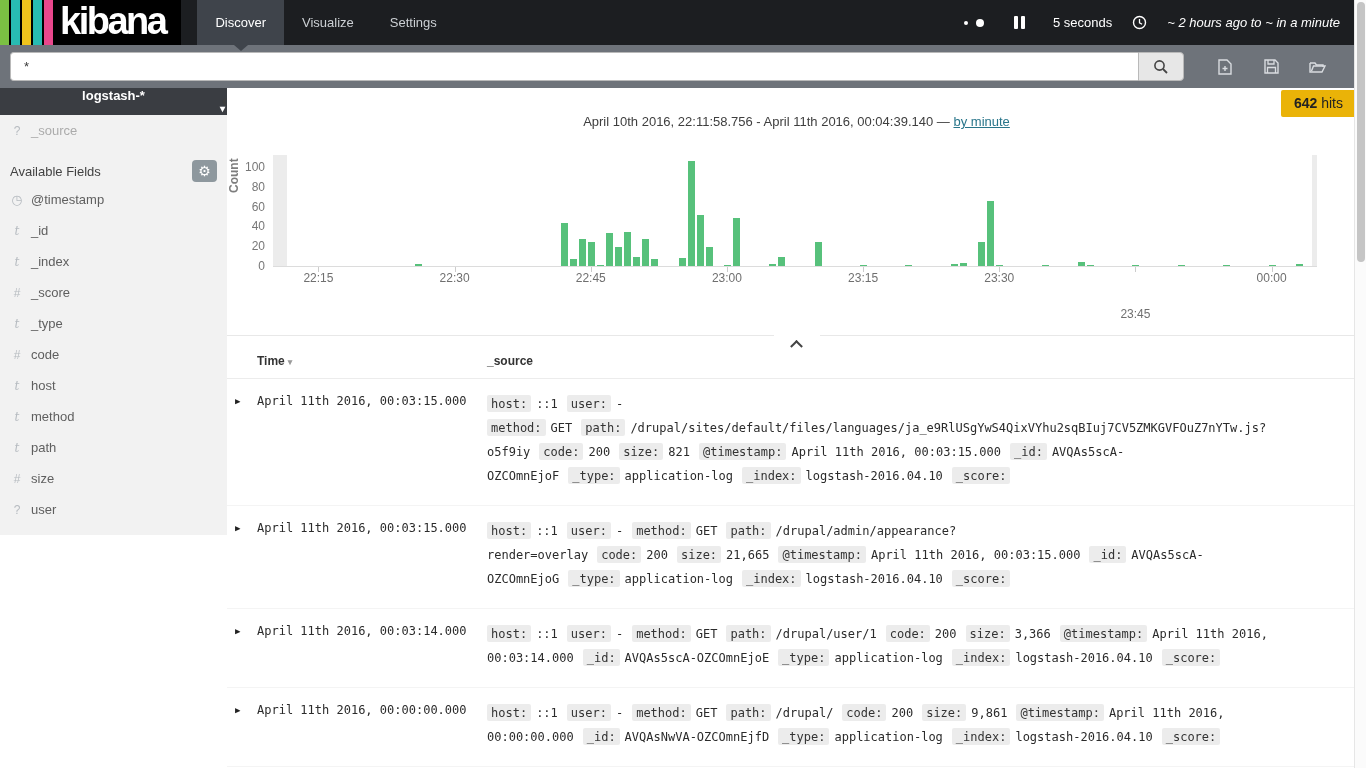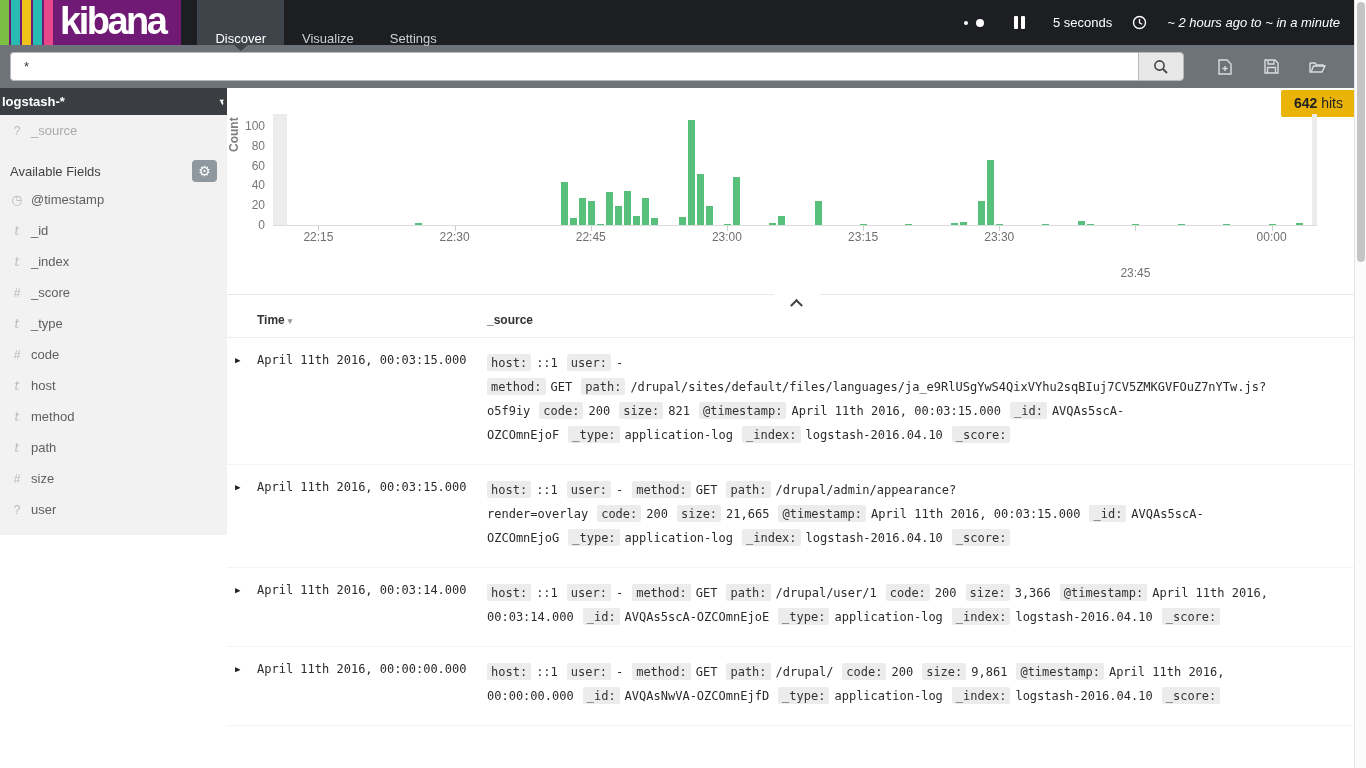--- a/index.html
+++ b/index.html
@@ -4,26 +4,26 @@
 <style>
   * { box-sizing:border-box; }
   html,body { margin:0; padding:0; }
   body {
     width:1366px; height:768px; overflow:hidden;
     font-family:"Liberation Sans",sans-serif; background:#fff;
     -webkit-font-smoothing:antialiased;
   }
   
   .nav { height:45px; background:#1c1e21; display:flex; align-items:stretch; position:relative; z-index:5; }
-  .logo { display:flex; align-items:stretch; background:#701a75; padding:0 16px 0 0; }
+  .logo { display:flex; align-items:stretch; background:#000000; padding:0 16px 0 0; }
   .stripes { display:flex; padding:0; }
   .stripe { width:9px; margin-right:2px; }
   .logo-text { color:#fff; font-weight:bold; font-size:38px; line-height:42px; letter-spacing:-2.5px; margin-left:5px; }
   .nav-tabs { display:flex; margin-left:16px; }
-  .nav-tab { padding:16px 18px; line-height:45px; font-size:13px; color:#ccd0d4; position:relative; cursor:pointer; }
+  .nav-tab { padding:0 18px; line-height:45px; font-size:13px; color:#ccd0d4; position:relative; cursor:pointer; }
   .nav-tab.active { background:#3f444b; color:#fff; }
   .nav-tab.active::after { content:""; position:absolute; top:45px; left:50%; margin-left:-7px;
      border:7px solid transparent; border-top:6px solid #3f444b; border-bottom:0; }
   .nav-right { margin-left:auto; display:flex; align-items:center; padding-right:26px; color:#fff; font-size:13px; }
   .dot-s { width:4px; height:4px; border-radius:50%; background:#fff; }
   .dot-b { width:8px; height:8px; border-radius:50%; background:#fff; margin-left:8px; }
   .pause { display:flex; gap:3px; margin-left:30px; }
   .pause span { width:4px; height:13px; background:#fff; border-radius:1px; }
   .refresh-int { margin-left:28px; }
   .nav-clock { margin-left:20px; display:flex; }
@@ -35,21 +35,21 @@
      font-size:13px; color:#3a3a3a; outline:none; }
   .search-btn { width:46px; background:#e7e7e7; border:1px solid #b9b9b9; border-radius:0 4px 4px 0;
      display:flex; align-items:center; justify-content:center; cursor:pointer; }
   .tb-icons { display:flex; align-items:center; margin-left:18px; margin-right:16px; }
   .tb-icon { width:46px; display:flex; justify-content:center; cursor:pointer; }
   
   .main { display:flex; height:680px; }
   aside { width:227px; flex:none; }
   .sidebar-bg { background:#f2f2f2; padding-bottom:10px; }
   .index-header { background:#3a3d42; color:#fff; font-weight:bold; font-size:13px; height:27px;
-     display:flex; align-items:center; padding:0 2px; cursor:pointer; }
+     display:flex; align-items:center; padding:0 2px; cursor:pointer;flex-direction:column; }
   .index-caret { margin-left:auto; font-size:10px; color:#fff; }
   .side-h { font-size:13px; color:#424242; padding:15px 10px 6px; }
   .avail-row { display:flex; align-items:center; padding:14px 10px 2px; }
   .avail-row .side-h { padding:0; }
   .gear-btn { margin-left:auto; width:25px; height:22px; background:#8e989e; border-radius:4px; color:#fff;
      display:flex; align-items:center; justify-content:center; font-size:14px; cursor:pointer;
      font-family:"DejaVu Sans",sans-serif; }
   .field-item { display:flex; align-items:center; padding:8px 10px; font-size:13px; color:#5f5f5f; cursor:pointer; }
   .field-item.dim { color:#ababab; }
   .ficon { width:14px; text-align:center; color:#b6bbc0; font-size:12px; margin-right:7px; flex:none; }
@@ -238,20 +238,25 @@
   </aside>
 
   <div class="content">
     <span class="collapse-left">‹</span>
 
     <div class="hits-badge">
       <b>642</b>
       <span>hits</span>
     </div>
 
+    <div class="chart-title">
+      <span>April 10th 2016, 22:11:58.756 - April 11th 2016, 00:04:39.140</span>
+      <span>—</span>
+      <a>by minute</a>
+    </div>
 
     <div class="chart-area">
       <span class="count-label">Count</span>
       <div class="plot" id="plot">
           <div class="band" style="width: 1.3%; left: 0px;"></div>
           <div class="band" style="width: 0.5%; right: 0px;"></div>
           <div class="bar" style="left: calc(13.913% - 3px); height: 1.76991%; background: rgb(87, 193, 123);"></div>
           <div class="bar" style="left: calc(27.8261% - 3px); height: 38.9381%; background: rgb(87, 193, 123);"></div>
           <div class="bar" style="left: calc(28.6957% - 3px); height: 6.19469%; background: rgb(87, 193, 123);"></div>
           <div class="bar" style="left: calc(29.5652% - 3px); height: 24.7788%; background: rgb(87, 193, 123);"></div>

